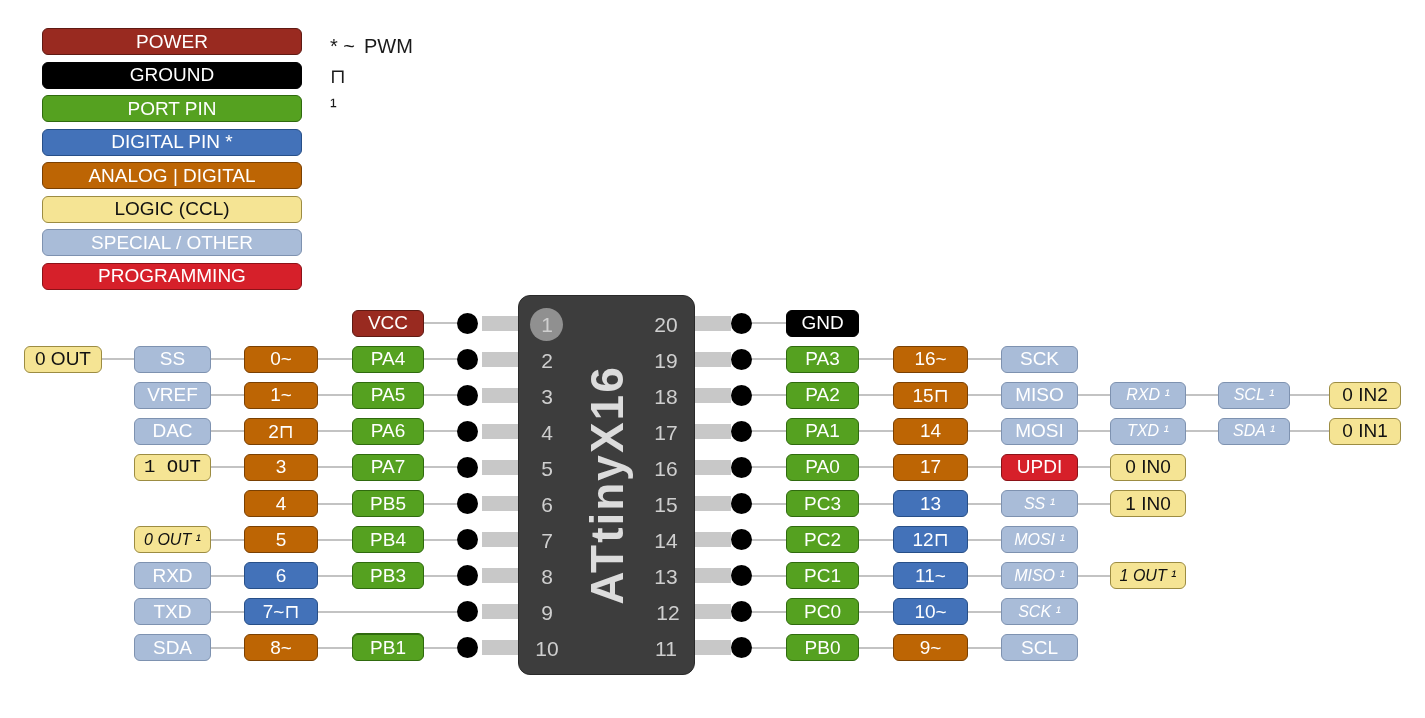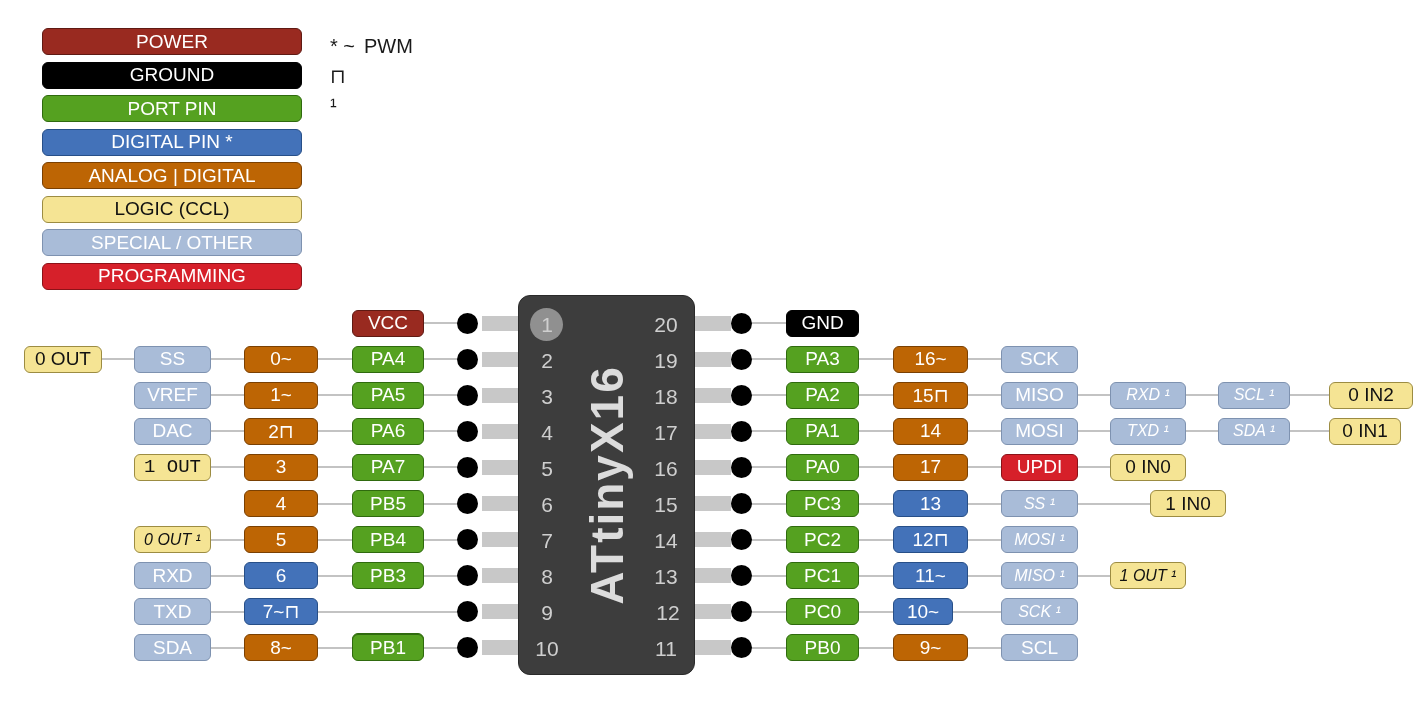--- a/index.html
+++ b/index.html
@@ -139,21 +139,21 @@
       <div class="badge" style="left: 893px; width: 75px; top: 345.6px; background: rgb(189, 101, 4); border-color: rgb(122, 64, 2); color: rgb(255, 255, 255);">16~</div>
       <div class="badge" style="left: 1001px; width: 77px; top: 345.6px; background: rgb(169, 188, 216); border-color: rgb(126, 146, 176); color: rgb(255, 255, 255);">SCK</div>
       <div class="rowline" style="left: 741px; width: 652px; top: 394.2px;"></div>
       <div class="stub" style="left: 695px; top: 387.7px;"></div>
       <div class="dot" style="left: 730.5px; top: 384.7px;"></div>
       <div class="badge" style="left: 786px; width: 73px; top: 381.7px; background: rgb(85, 161, 32); border-color: rgb(47, 106, 14); color: rgb(255, 255, 255);">PA2</div>
       <div class="badge" style="left: 893px; width: 75px; top: 381.7px; background: rgb(189, 101, 4); border-color: rgb(122, 64, 2); color: rgb(255, 255, 255);">15⊓</div>
       <div class="badge" style="left: 1001px; width: 77px; top: 381.7px; background: rgb(169, 188, 216); border-color: rgb(126, 146, 176); color: rgb(255, 255, 255);">MISO</div>
       <div class="badge italic" style="left: 1110px; width: 76px; top: 381.7px; background: rgb(169, 188, 216); border-color: rgb(126, 146, 176); color: rgb(255, 255, 255);">RXD ¹</div>
       <div class="badge italic" style="left: 1218px; width: 72px; top: 381.7px; background: rgb(169, 188, 216); border-color: rgb(126, 146, 176); color: rgb(255, 255, 255);">SCL ¹</div>
-      <div class="badge" style="left: 1329px; width: 84px; top: 381.7px; background: rgb(245, 228, 148); border-color: rgb(156, 140, 66); color: rgb(17, 17, 17);">0 IN2</div>
+      <div class="badge" style="left: 1329px; width: 72px; top: 381.7px; background: rgb(245, 228, 148); border-color: rgb(156, 140, 66); color: rgb(17, 17, 17);">0 IN2</div>
       <div class="rowline" style="left: 741px; width: 652px; top: 430.3px;"></div>
       <div class="stub" style="left: 695px; top: 423.8px;"></div>
       <div class="dot" style="left: 730.5px; top: 420.8px;"></div>
       <div class="badge" style="left: 786px; width: 73px; top: 417.8px; background: rgb(85, 161, 32); border-color: rgb(47, 106, 14); color: rgb(255, 255, 255);">PA1</div>
       <div class="badge" style="left: 893px; width: 75px; top: 417.8px; background: rgb(189, 101, 4); border-color: rgb(122, 64, 2); color: rgb(255, 255, 255);">14</div>
       <div class="badge" style="left: 1001px; width: 77px; top: 417.8px; background: rgb(169, 188, 216); border-color: rgb(126, 146, 176); color: rgb(255, 255, 255);">MOSI</div>
       <div class="badge italic" style="left: 1110px; width: 76px; top: 417.8px; background: rgb(169, 188, 216); border-color: rgb(126, 146, 176); color: rgb(255, 255, 255);">TXD ¹</div>
       <div class="badge italic" style="left: 1218px; width: 72px; top: 417.8px; background: rgb(169, 188, 216); border-color: rgb(126, 146, 176); color: rgb(255, 255, 255);">SDA ¹</div>
       <div class="badge" style="left: 1329px; width: 72px; top: 417.8px; background: rgb(245, 228, 148); border-color: rgb(156, 140, 66); color: rgb(17, 17, 17);">0 IN1</div>
       <div class="rowline" style="left: 741px; width: 437px; top: 466.4px;"></div>
@@ -162,39 +162,39 @@
       <div class="badge" style="left: 786px; width: 73px; top: 453.9px; background: rgb(85, 161, 32); border-color: rgb(47, 106, 14); color: rgb(255, 255, 255);">PA0</div>
       <div class="badge" style="left: 893px; width: 75px; top: 453.9px; background: rgb(189, 101, 4); border-color: rgb(122, 64, 2); color: rgb(255, 255, 255);">17</div>
       <div class="badge" style="left: 1001px; width: 77px; top: 453.9px; background: rgb(214, 32, 42); border-color: rgb(140, 18, 24); color: rgb(255, 255, 255); text-align: center;">UPDI</div>
       <div class="badge" style="left: 1110px; width: 76px; top: 453.9px; background: rgb(245, 228, 148); border-color: rgb(156, 140, 66); color: rgb(17, 17, 17);">0 IN0</div>
       <div class="rowline" style="left: 741px; width: 437px; top: 502.5px;"></div>
       <div class="stub" style="left: 695px; top: 496px;"></div>
       <div class="dot" style="left: 730.5px; top: 493px;"></div>
       <div class="badge" style="left: 786px; width: 73px; top: 490px; background: rgb(85, 161, 32); border-color: rgb(47, 106, 14); color: rgb(255, 255, 255);">PC3</div>
       <div class="badge" style="left: 893px; width: 75px; top: 490px; background: rgb(67, 114, 185); border-color: rgb(39, 79, 136); color: rgb(255, 255, 255);">13</div>
       <div class="badge italic" style="left: 1001px; width: 77px; top: 490px; background: rgb(169, 188, 216); border-color: rgb(126, 146, 176); color: rgb(255, 255, 255);">SS ¹</div>
-      <div class="badge" style="left: 1110px; width: 76px; top: 490px; background: rgb(245, 228, 148); border-color: rgb(156, 140, 66); color: rgb(17, 17, 17); margin-left: 40px;">1 IN0</div>
+      <div class="badge" style="left: 1110px; width: 76px; top: 490px; background: rgb(245, 228, 148); border-color: rgb(156, 140, 66); color: rgb(17, 17, 17);">1 IN0</div>
       <div class="rowline" style="left: 741px; width: 329px; top: 538.6px;"></div>
       <div class="stub" style="left: 695px; top: 532.1px;"></div>
       <div class="dot" style="left: 730.5px; top: 529.1px;"></div>
       <div class="badge" style="left: 786px; width: 73px; top: 526.1px; background: rgb(85, 161, 32); border-color: rgb(47, 106, 14); color: rgb(255, 255, 255);">PC2</div>
       <div class="badge" style="left: 893px; width: 75px; top: 526.1px; background: rgb(67, 114, 185); border-color: rgb(39, 79, 136); color: rgb(255, 255, 255);">12⊓</div>
       <div class="badge italic" style="left: 1001px; width: 77px; top: 526.1px; background: rgb(169, 188, 216); border-color: rgb(126, 146, 176); color: rgb(255, 255, 255);">MOSI ¹</div>
       <div class="rowline" style="left: 741px; width: 437px; top: 574.7px;"></div>
       <div class="stub" style="left: 695px; top: 568.2px;"></div>
       <div class="dot" style="left: 730.5px; top: 565.2px;"></div>
       <div class="badge" style="left: 786px; width: 73px; top: 562.2px; background: rgb(85, 161, 32); border-color: rgb(47, 106, 14); color: rgb(255, 255, 255);">PC1</div>
       <div class="badge" style="left: 893px; width: 75px; top: 562.2px; background: rgb(67, 114, 185); border-color: rgb(39, 79, 136); color: rgb(255, 255, 255);">11~</div>
       <div class="badge italic" style="left: 1001px; width: 77px; top: 562.2px; background: rgb(169, 188, 216); border-color: rgb(126, 146, 176); color: rgb(255, 255, 255);">MISO ¹</div>
       <div class="badge italic" style="left: 1110px; width: 76px; top: 562.2px; background: rgb(245, 228, 148); border-color: rgb(156, 140, 66); color: rgb(17, 17, 17);">1 OUT ¹</div>
       <div class="rowline" style="left: 741px; width: 329px; top: 610.8px;"></div>
       <div class="stub" style="left: 695px; top: 604.3px;"></div>
       <div class="dot" style="left: 730.5px; top: 601.3px;"></div>
       <div class="badge" style="left: 786px; width: 73px; top: 598.3px; background: rgb(85, 161, 32); border-color: rgb(47, 106, 14); color: rgb(255, 255, 255);">PC0</div>
-      <div class="badge" style="left: 893px; width: 60px; top: 598.3px; background: rgb(67, 114, 185); border-color: rgb(39, 79, 136); color: rgb(255, 255, 255);">10~</div>
+      <div class="badge" style="left: 893px; width: 75px; top: 598.3px; background: rgb(67, 114, 185); border-color: rgb(39, 79, 136); color: rgb(255, 255, 255);">10~</div>
       <div class="badge italic" style="left: 1001px; width: 77px; top: 598.3px; background: rgb(169, 188, 216); border-color: rgb(126, 146, 176); color: rgb(255, 255, 255);">SCK ¹</div>
       <div class="rowline" style="left: 741px; width: 329px; top: 646.9px;"></div>
       <div class="stub" style="left: 695px; top: 640.4px;"></div>
       <div class="dot" style="left: 730.5px; top: 637.4px;"></div>
       <div class="badge" style="left: 786px; width: 73px; top: 634.4px; background: rgb(85, 161, 32); border-color: rgb(47, 106, 14); color: rgb(255, 255, 255);">PB0</div>
       <div class="badge" style="left: 893px; width: 75px; top: 634.4px; background: rgb(189, 101, 4); border-color: rgb(122, 64, 2); color: rgb(255, 255, 255);">9~</div>
       <div class="badge" style="left: 1001px; width: 77px; top: 634.4px; background: rgb(169, 188, 216); border-color: rgb(126, 146, 176); color: rgb(255, 255, 255);">SCL</div>
     </div>
   <div id="chip">
     <div id="chip-name">ATtinyX16</div>

